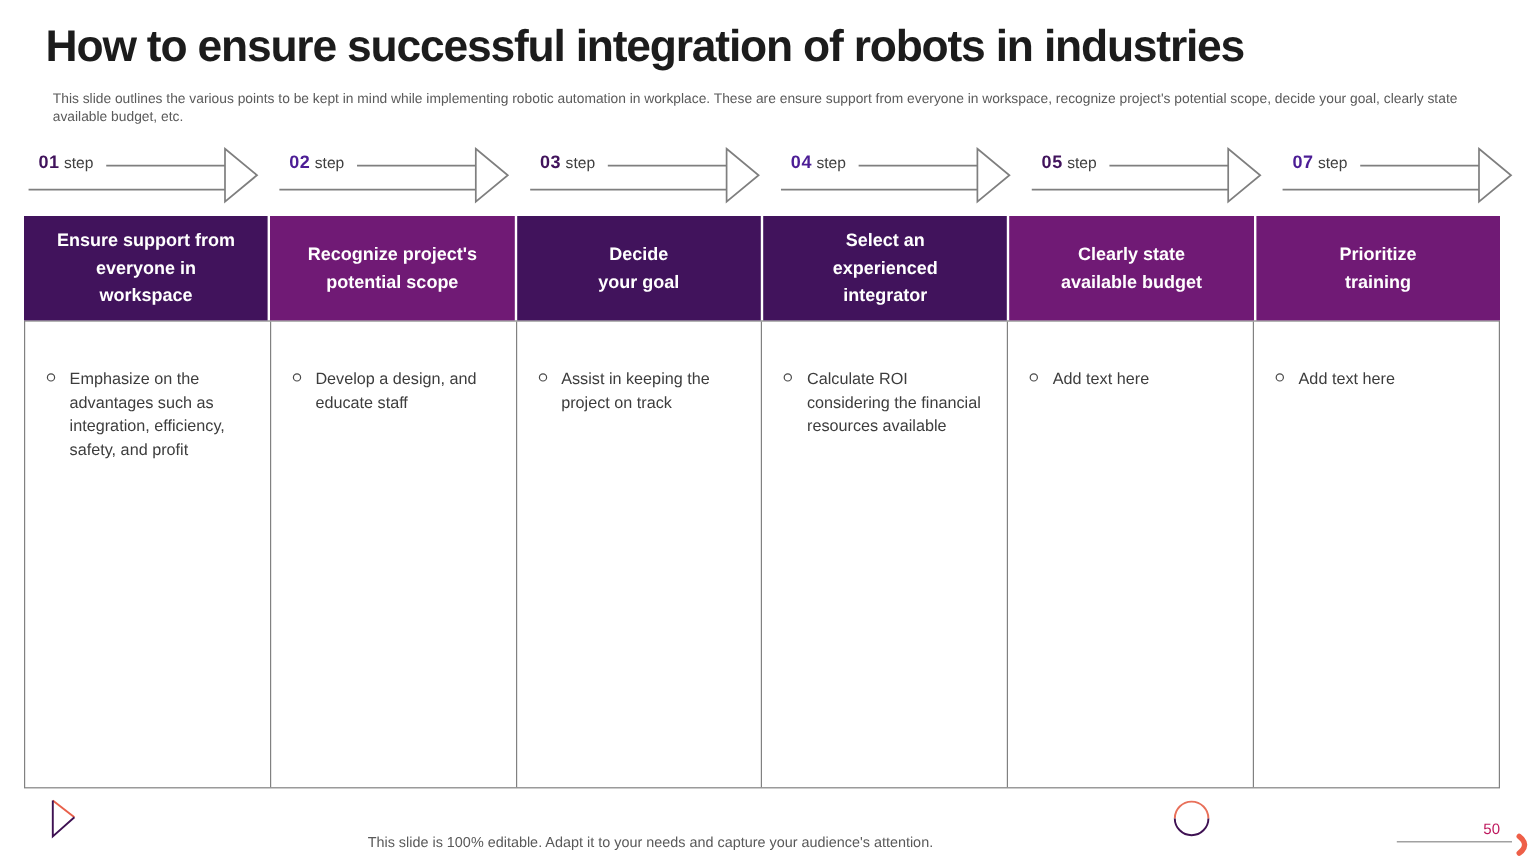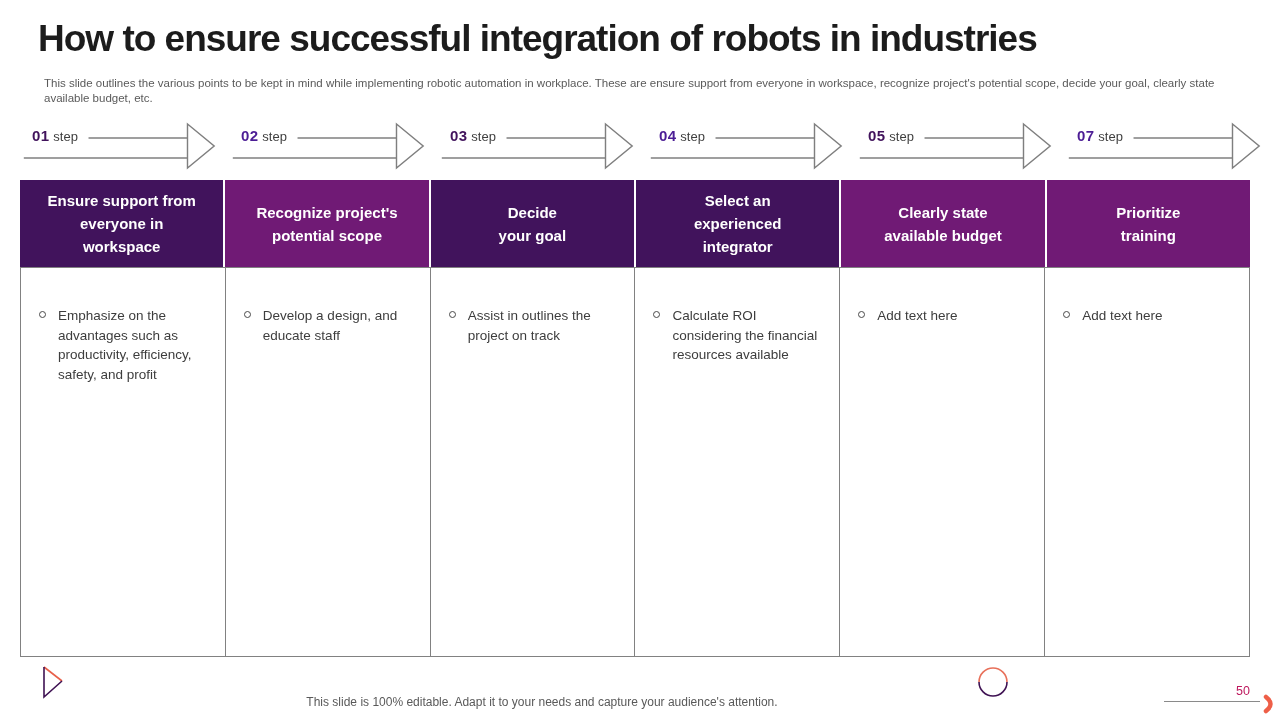--- a/index.html
+++ b/index.html
@@ -151,33 +151,33 @@
 integrator</div>
     <div class="hcell orange">Clearly state
 available budget</div>
     <div class="hcell orange">Prioritize
 training</div>
   </div>
   <div class="tbody">
     <div class="bcell">
       <div class="bullet">
         <span class="marker"></span>
-        <span class="btext">Emphasize on the advantages such as productivity, efficiency, safety, and profit</span>
+        <span class="btext">Emphasize on the advantages such as integration, efficiency, safety, and profit</span>
       </div>
     </div>
     <div class="bcell">
       <div class="bullet">
         <span class="marker"></span>
         <span class="btext">Develop a design, and educate staff</span>
       </div>
     </div>
     <div class="bcell">
       <div class="bullet">
         <span class="marker"></span>
-        <span class="btext">Assist in outlines the project on track</span>
+        <span class="btext">Assist in keeping the project on track</span>
       </div>
     </div>
     <div class="bcell">
       <div class="bullet">
         <span class="marker"></span>
         <span class="btext">Calculate ROI considering the financial resources available</span>
       </div>
     </div>
     <div class="bcell">
       <div class="bullet">

